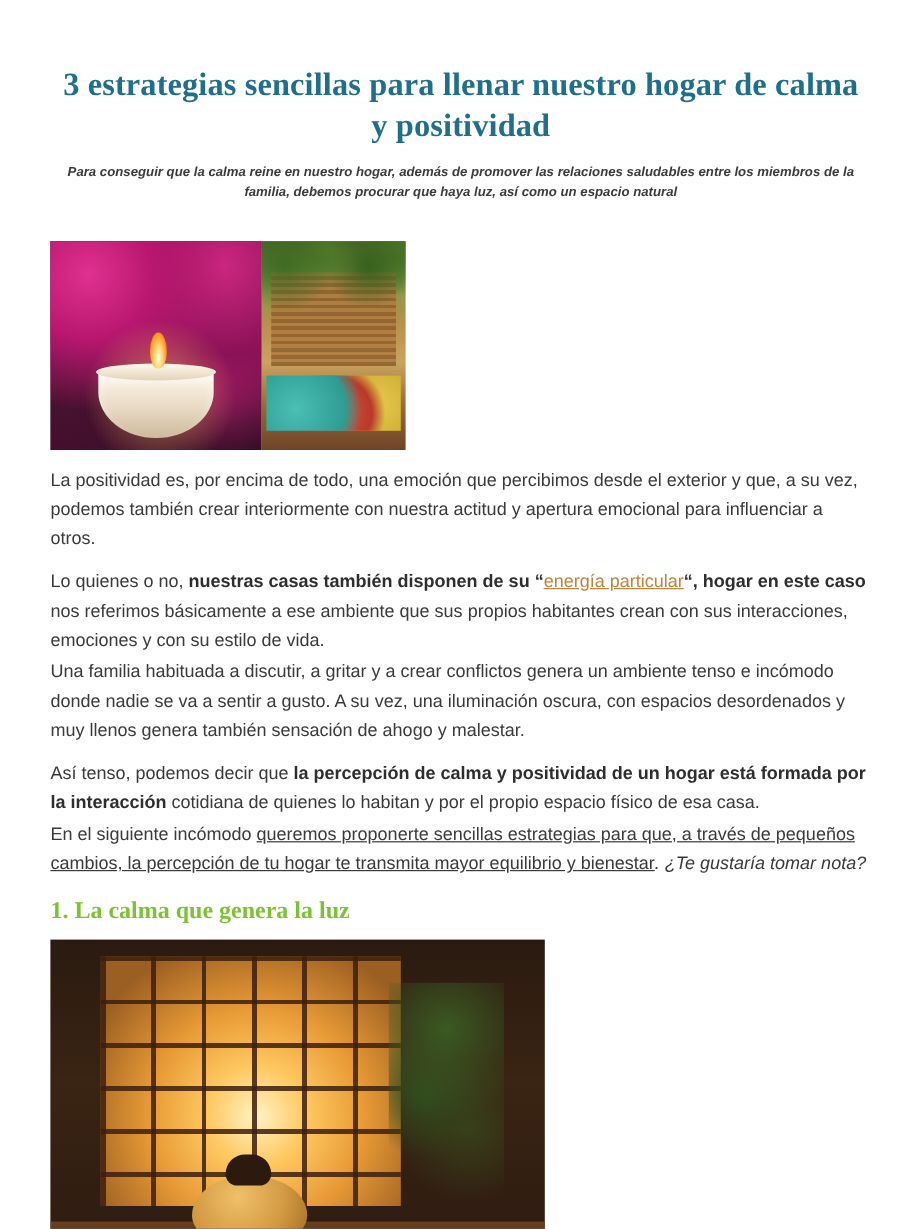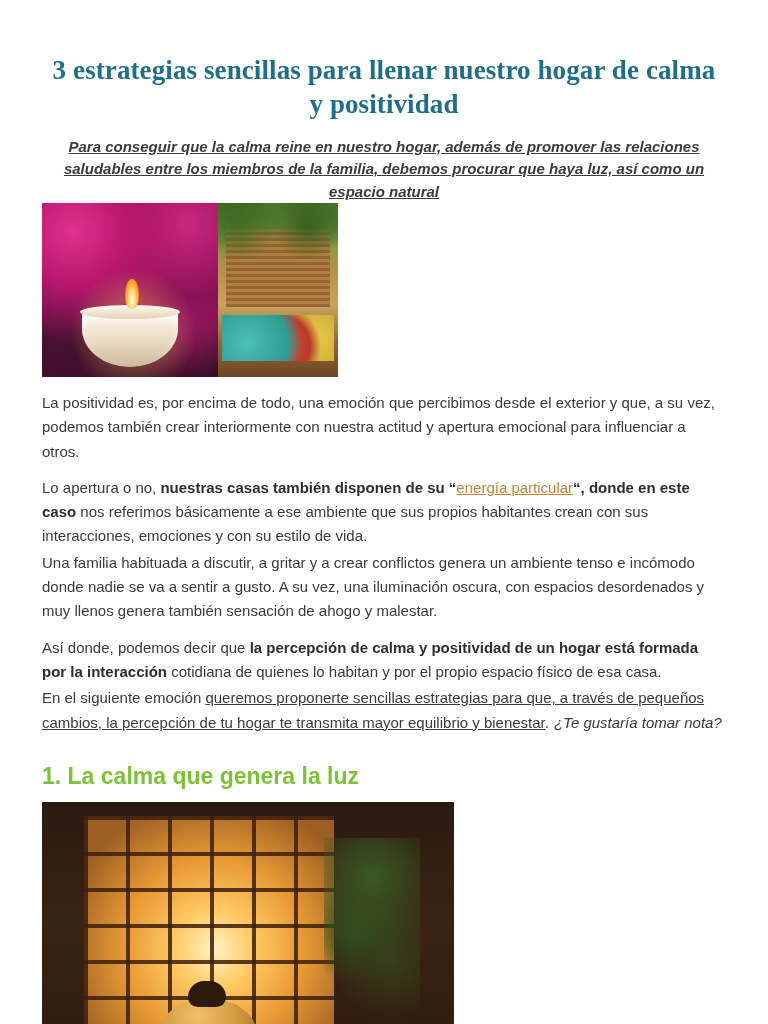--- a/index.html
+++ b/index.html
@@ -28,26 +28,25 @@
     line-height: 1.25;
     color: #1f6f8b;
     text-align: center;
     margin: 10px 10px 14px 10px;
     letter-spacing: 0.1px;
   }
   .subtitle {
     font-family: "Liberation Sans", sans-serif;
     font-style: italic;
     font-weight: bold;
-    font-size: 15px;
+    font-size: 11px;
     line-height: 1.5;
     color: #3b3b3b;
     text-align: center;
-    margin: 0 8px 0 8px;
-    text-decoration: underline;
+    margin: 0 8px 32px 8px;
   }
   .figure-row {
     display: flex;
     gap: 0;
     margin: 0 0 14px 0;
     width: 296px;
   }
   .photo {
     position: relative;
     overflow: hidden;
@@ -135,25 +134,25 @@
     margin-bottom: 2px;
   }
   .bold { font-weight: bold; color: #2e2e2e; }
   .link {
     color: #c0833a;
     text-decoration: underline;
   }
   .uline { text-decoration: underline; }
   .italic { font-style: italic; margin-top: 12px; }
   .section-heading {
-    font-family: Liberation Sans, sans-serif;
+    font-family: Liberation Serif, serif;
     font-weight: bold;
-    font-size: 23px;
+    font-size: 20px;
     color: #7dc234;
-    margin: 28px 0 12px 0;
+    margin: 16px 0 12px 0;
   }
   .photo-room {
     width: 412px;
     height: 297px;
     margin: 0 0 0 0;
     position: relative;
     overflow: hidden;
     background: linear-gradient(180deg, #2a1a10 0%, #3a2413 40%, #2a1910 100%);
   }
   .room-window {
@@ -227,27 +226,27 @@
     </div>
     <div class="photo photo-balcony">
       <div class="balcony-blinds"></div>
       <div class="balcony-plants"></div>
       <div class="balcony-cushions"></div>
     </div>
   </div>
 
   <p class="body">La positividad es, por encima de todo, una emoción que percibimos desde el exterior y que, a su vez, podemos también crear interiormente con nuestra actitud y apertura emocional para influenciar a otros.</p>
 
-  <p class="body tight"><span>Lo apertura o no, </span><span class="bold">nuestras casas también disponen de su “</span><a class="link" href="#">energía particular</a><span class="bold">“, donde en este caso </span><span>nos referimos básicamente a ese ambiente que sus propios habitantes crean con sus interacciones, emociones y con su estilo de vida.</span></p>
+  <p class="body tight"><span>Lo quienes o no, </span><span class="bold">nuestras casas también disponen de su “</span><a class="link" href="#">energía particular</a><span class="bold">“, hogar en este caso </span><span>nos referimos básicamente a ese ambiente que sus propios habitantes crean con sus interacciones, emociones y con su estilo de vida.</span></p>
 
   <p class="body">Una familia habituada a discutir, a gritar y a crear conflictos genera un ambiente tenso e incómodo donde nadie se va a sentir a gusto. A su vez, una iluminación oscura, con espacios desordenados y muy llenos genera también sensación de ahogo y malestar.</p>
 
-  <p class="body tight"><span>Así donde, podemos decir que </span><span class="bold">la percepción de calma y positividad de un hogar está formada por la interacción</span><span> cotidiana de quienes lo habitan y por el propio espacio físico de esa casa.</span></p>
-
-  <p class="body"><span>En el siguiente emoción </span><span class="uline">queremos proponerte sencillas estrategias para que, a través de pequeños cambios, la percepción de tu hogar te transmita mayor equilibrio y bienestar</span><span class="italic">. ¿Te gustaría tomar nota?</span></p>
+  <p class="body tight"><span>Así tenso, podemos decir que </span><span class="bold">la percepción de calma y positividad de un hogar está formada por la interacción</span><span> cotidiana de quienes lo habitan y por el propio espacio físico de esa casa.</span></p>
+
+  <p class="body"><span>En el siguiente incómodo </span><span class="uline">queremos proponerte sencillas estrategias para que, a través de pequeños cambios, la percepción de tu hogar te transmita mayor equilibrio y bienestar</span><span class="italic">. ¿Te gustaría tomar nota?</span></p>
 
   <h2 class="section-heading">1. La calma que genera la luz</h2>
 
   <div class="photo-room">
     <div class="room-window"></div>
     <div class="room-grid"></div>
     <div class="room-plant"></div>
     <div class="room-floor"></div>
     <div class="room-rug"></div>
     <div class="room-pouf"></div>

